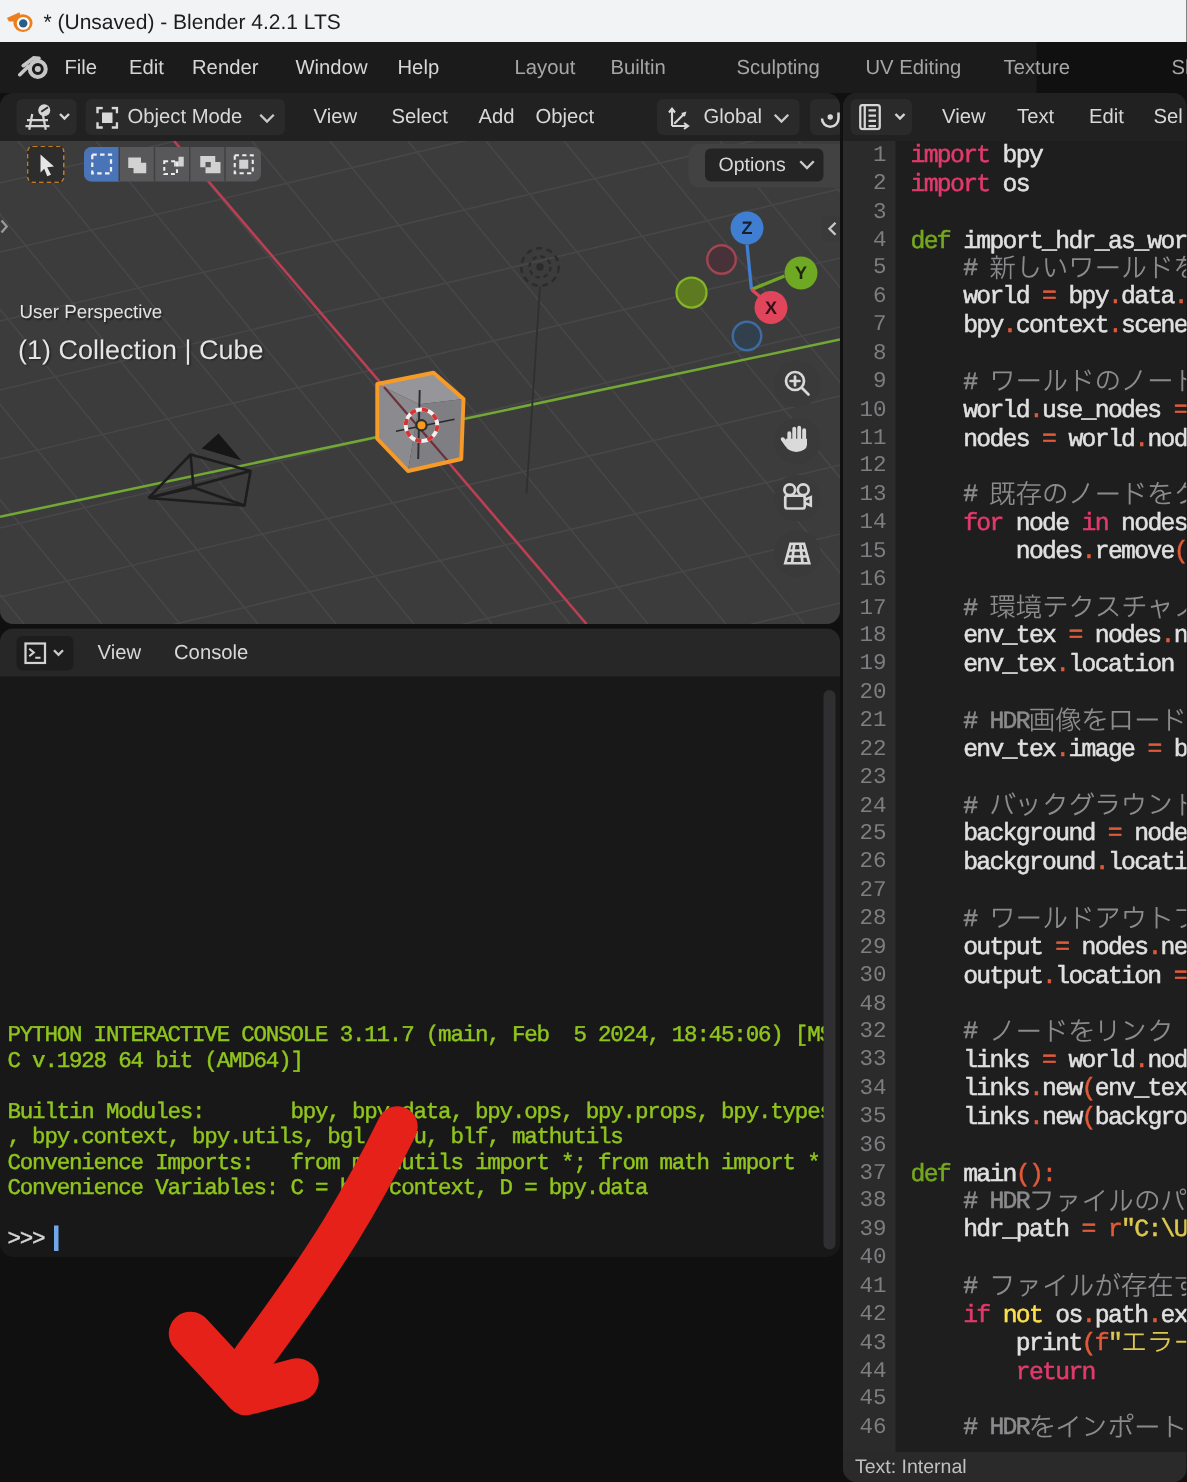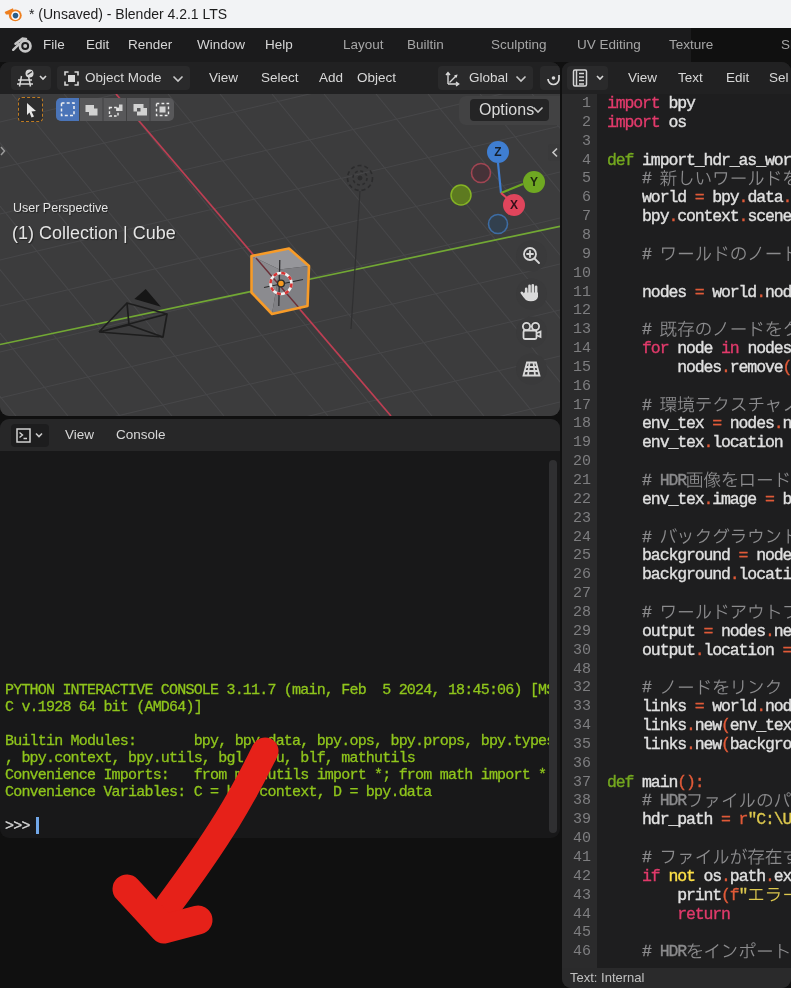--- a/index.html
+++ b/index.html
@@ -207,21 +207,21 @@
           <path d="M1.5 1.5 L6 6 L10.5 1.5" stroke="#c9c9c9" stroke-width="1.6" fill="none"></path>
         </svg>
 <div class="hbtn" style="left:540px;top:4px;width:22px;height:24px"></div>
 <svg class="abs" style="left:546px;top:8px" width="14" height="16" viewBox="0 0 14 16">
 <path d="M2 9 A5.5 5.5 0 1 0 13 9 L13 5" stroke="#d8d8d8" stroke-width="1.7" fill="none"></path>
 <circle cx="7.5" cy="8" r="1.8" fill="#d8d8d8"></circle>
         </svg>
 </div>
 <div class="abs" style="left:459px;top:34px;width:101px;height:29px;background:#424243;border-radius:7px 0 0 7px"></div>
 <div class="abs" style="left:470px;top:37px;width:79px;height:22px;background:#242425;border-radius:4px"></div>
-<span class="abs" style="left:479px;top:37px;font-size:16px;color:#d8d8d8;line-height:22px">Options</span>
+<span class="abs" style="left:479px;top:37px;font-size:13px;color:#d8d8d8;line-height:22px">Options</span>
 <svg class="abs" style="left:532px;top:44px" width="12" height="8">
         <path d="M1.5 1.5 L6 6 L10.5 1.5" stroke="#c9c9c9" stroke-width="1.6" fill="none"></path>
       </svg>
 <div class="abs" style="left:18px;top:35px;width:25px;height:25px;border:1.7px dashed #c07c22;border-radius:4px;background:#2d2d2e"></div>
 <svg class="abs" style="left:25px;top:40px" width="13" height="16" viewBox="0 0 13 16">
 <path d="M2 1 L11 9 L6.5 9.5 L9 14.5 L6.5 15.5 L4.5 10.5 L2 13 Z" fill="#e6e6e6"></path>
       </svg>
 <div class="abs" style="left:56px;top:36px;width:118px;height:23px;background:#58585a;border-radius:5px"></div>
 <div class="abs" style="left:56px;top:36px;width:23.5px;height:23px;background:#4a74b8;border-radius:5px 0 0 5px"></div>
 <svg class="abs" style="left:56px;top:36px" width="118" height="23" viewBox="0 0 118 23">
@@ -326,20 +326,21 @@
           <div class="gn" style="top:905.55px">44</div>
           <div class="gn" style="top:924.40px">45</div>
           <div class="gn" style="top:943.25px">46</div>
           <div class="cl" style="top:95.00px"><i style="color:#e13a6b">import</i> bpy</div>
           <div class="cl" style="top:113.85px"><i style="color:#e13a6b">import</i> os</div>
           <div class="cl" style="top:151.55px"><i style="color:#74a81f">def</i> import_hdr_as_wor</div>
           <div class="cl" style="top:170.40px"><i style="color:#8b8b8d">    # </i></div>
           <div class="cl" style="top:189.25px">    world <i style="color:#e05a38">=</i> bpy<i style="color:#e05a38">.</i>data<i style="color:#e05a38">.</i></div>
           <div class="cl" style="top:208.10px">    bpy<i style="color:#e05a38">.</i>context<i style="color:#e05a38">.</i>scene</div>
           <div class="cl" style="top:245.80px"><i style="color:#8b8b8d">    # </i></div>
+          <div class="cl" style="top:264.65px">    world<i style="color:#e05a38">.</i>use_nodes <i style="color:#e05a38">=</i></div>
           <div class="cl" style="top:283.50px">    nodes <i style="color:#e05a38">=</i> world<i style="color:#e05a38">.</i>nod</div>
           <div class="cl" style="top:321.20px"><i style="color:#8b8b8d">    # </i></div>
           <div class="cl" style="top:340.05px">    <i style="color:#e13a6b">for</i> node <i style="color:#e13a6b">in</i> nodes</div>
           <div class="cl" style="top:358.90px">        nodes<i style="color:#e05a38">.</i>remove<i style="color:#e05a38">(</i></div>
           <div class="cl" style="top:396.60px"><i style="color:#8b8b8d">    # </i></div>
           <div class="cl" style="top:415.45px">    env_tex <i style="color:#e05a38">=</i> nodes<i style="color:#e05a38">.</i>n</div>
           <div class="cl" style="top:434.30px">    env_tex<i style="color:#e05a38">.</i>location </div>
           <div class="cl" style="top:472.00px"><i style="color:#8b8b8d">    # HDR</i></div>
           <div class="cl" style="top:490.85px">    env_tex<i style="color:#e05a38">.</i>image <i style="color:#e05a38">=</i> b</div>
           <div class="cl" style="top:528.55px"><i style="color:#8b8b8d">    # </i></div>

